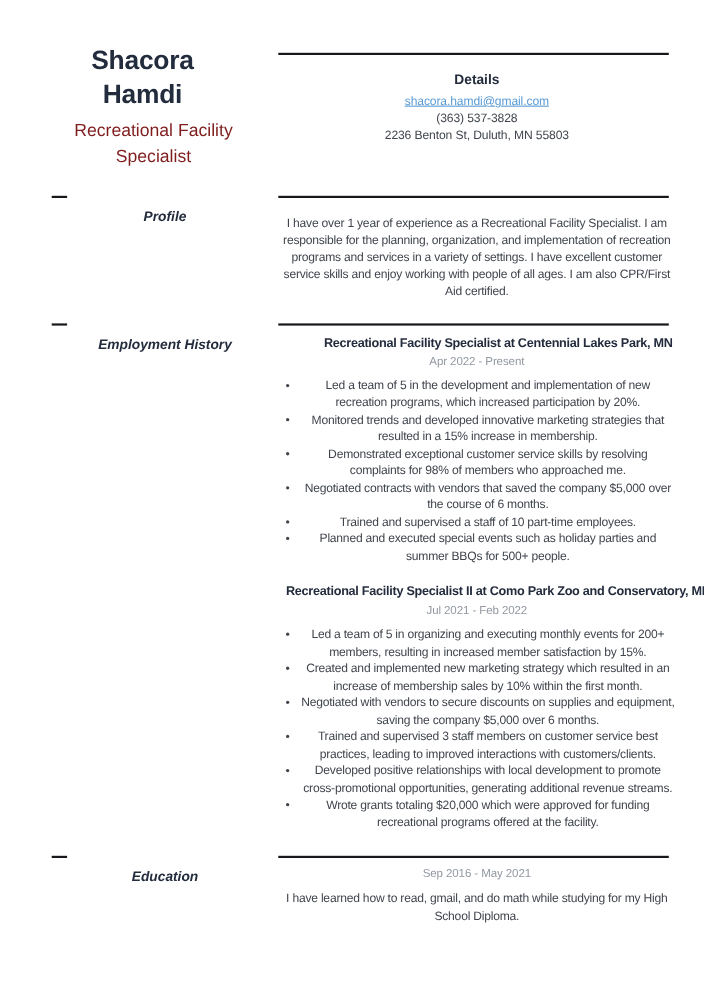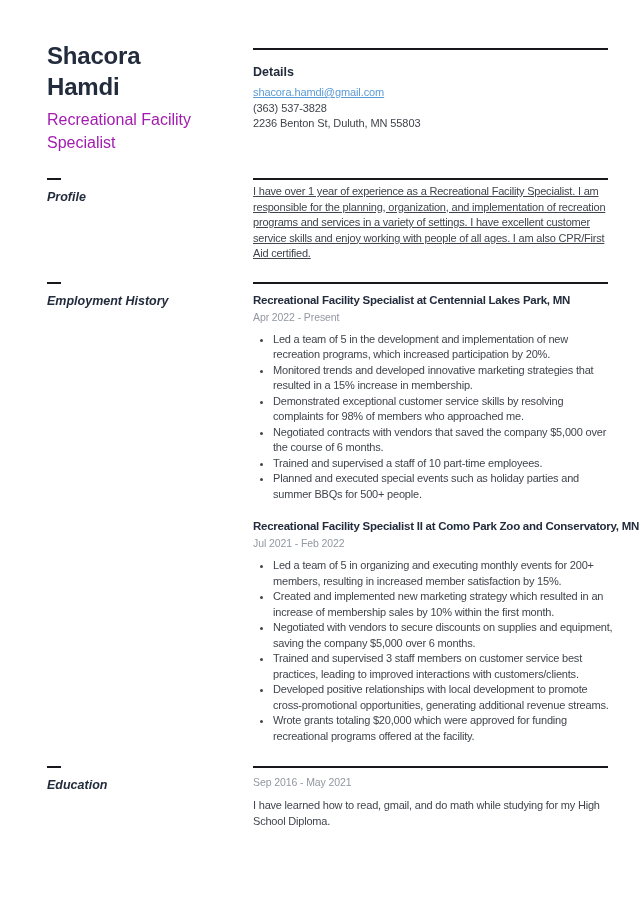--- a/index.html
+++ b/index.html
@@ -3,35 +3,35 @@
 <meta charset="utf-8">
 <style>
   * { margin:0; padding:0; box-sizing:border-box; }
   html,body { background:#ffffff; }
   body {
     width:640px; height:905px;
     font-family:"Liberation Sans","DejaVu Sans",sans-serif;
     color:#40454d;
     overflow:hidden;
   }
-  .page { padding:40px 32px 0 47px; }
+  .page { padding:40px 32px 0 47px;text-align:center; }
   .row { display:flex; align-items:flex-start; }
   .left  { width:206px; flex:none; }
   .right { width:361px; flex:none; }
 
   
   .header-row { margin-bottom:24px; }
   .name {
     width:165px;
     font-size:24px; font-weight:700; line-height:31px;
     color:#232c3d; letter-spacing:-0.2px;
   }
   .role-subtitle {
     width:185px; margin-top:6px;
-    font-size:16px; line-height:23px; color:#a21caf;
+    font-size:16px; line-height:23px; color:#7f1d1d;
   }
   .rule { height:2px; background:#16181c; width:355px; }
   .header-rule { margin-top:8px; }
   .details-block { margin-top:14px; }
   .block-heading {
     font-size:12.5px; font-weight:700; color:#232c3d; line-height:17px;
   }
   .contact-line { font-size:11px; line-height:15.5px; letter-spacing:-0.1px; }
   .contact-lines { margin-top:4px; }
   a.email-link { color:#5b9bd5; text-decoration:underline; cursor:pointer; }
@@ -43,21 +43,21 @@
     font-size:12.5px; font-weight:700; color:#232c3d;font-style:italic;
   }
 
   
   .section-row { margin-bottom:0; }
   .profile-row { margin-bottom:20px; }
   .employment-row { margin-bottom:22px; }
   .body-text {
     font-size:11px; line-height:15.5px; letter-spacing:-0.2px; color:#40454d;
   }
-  .profile-text { margin-top:4px;text-decoration:underline; }
+  .profile-text { margin-top:16px; }
 
   .entry { margin-top:8px; }
   .entry + .entry { margin-top:16px; }
   .entry-title {
     width:400px;
     font-size:11.5px; font-weight:700; letter-spacing:-0.25px;
     line-height:16px; color:#232c3d;
   }
   .entry-dates {
     margin-top:3px;

